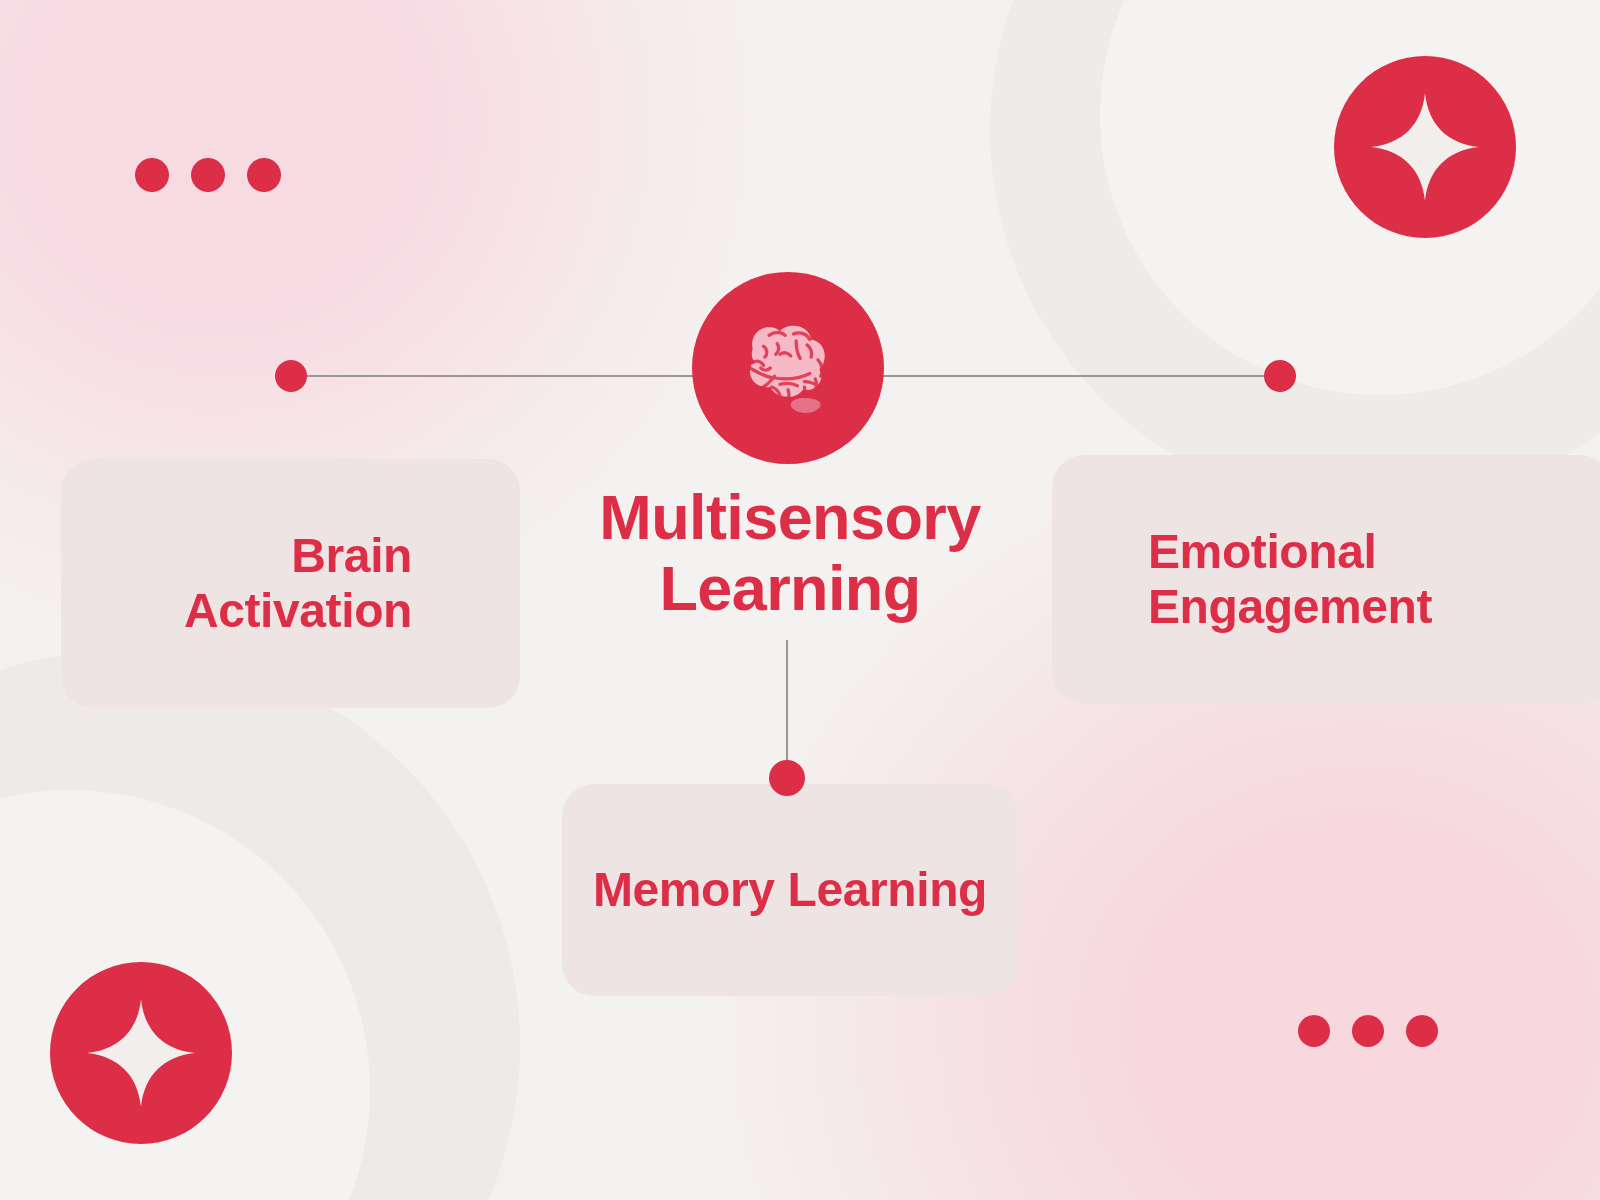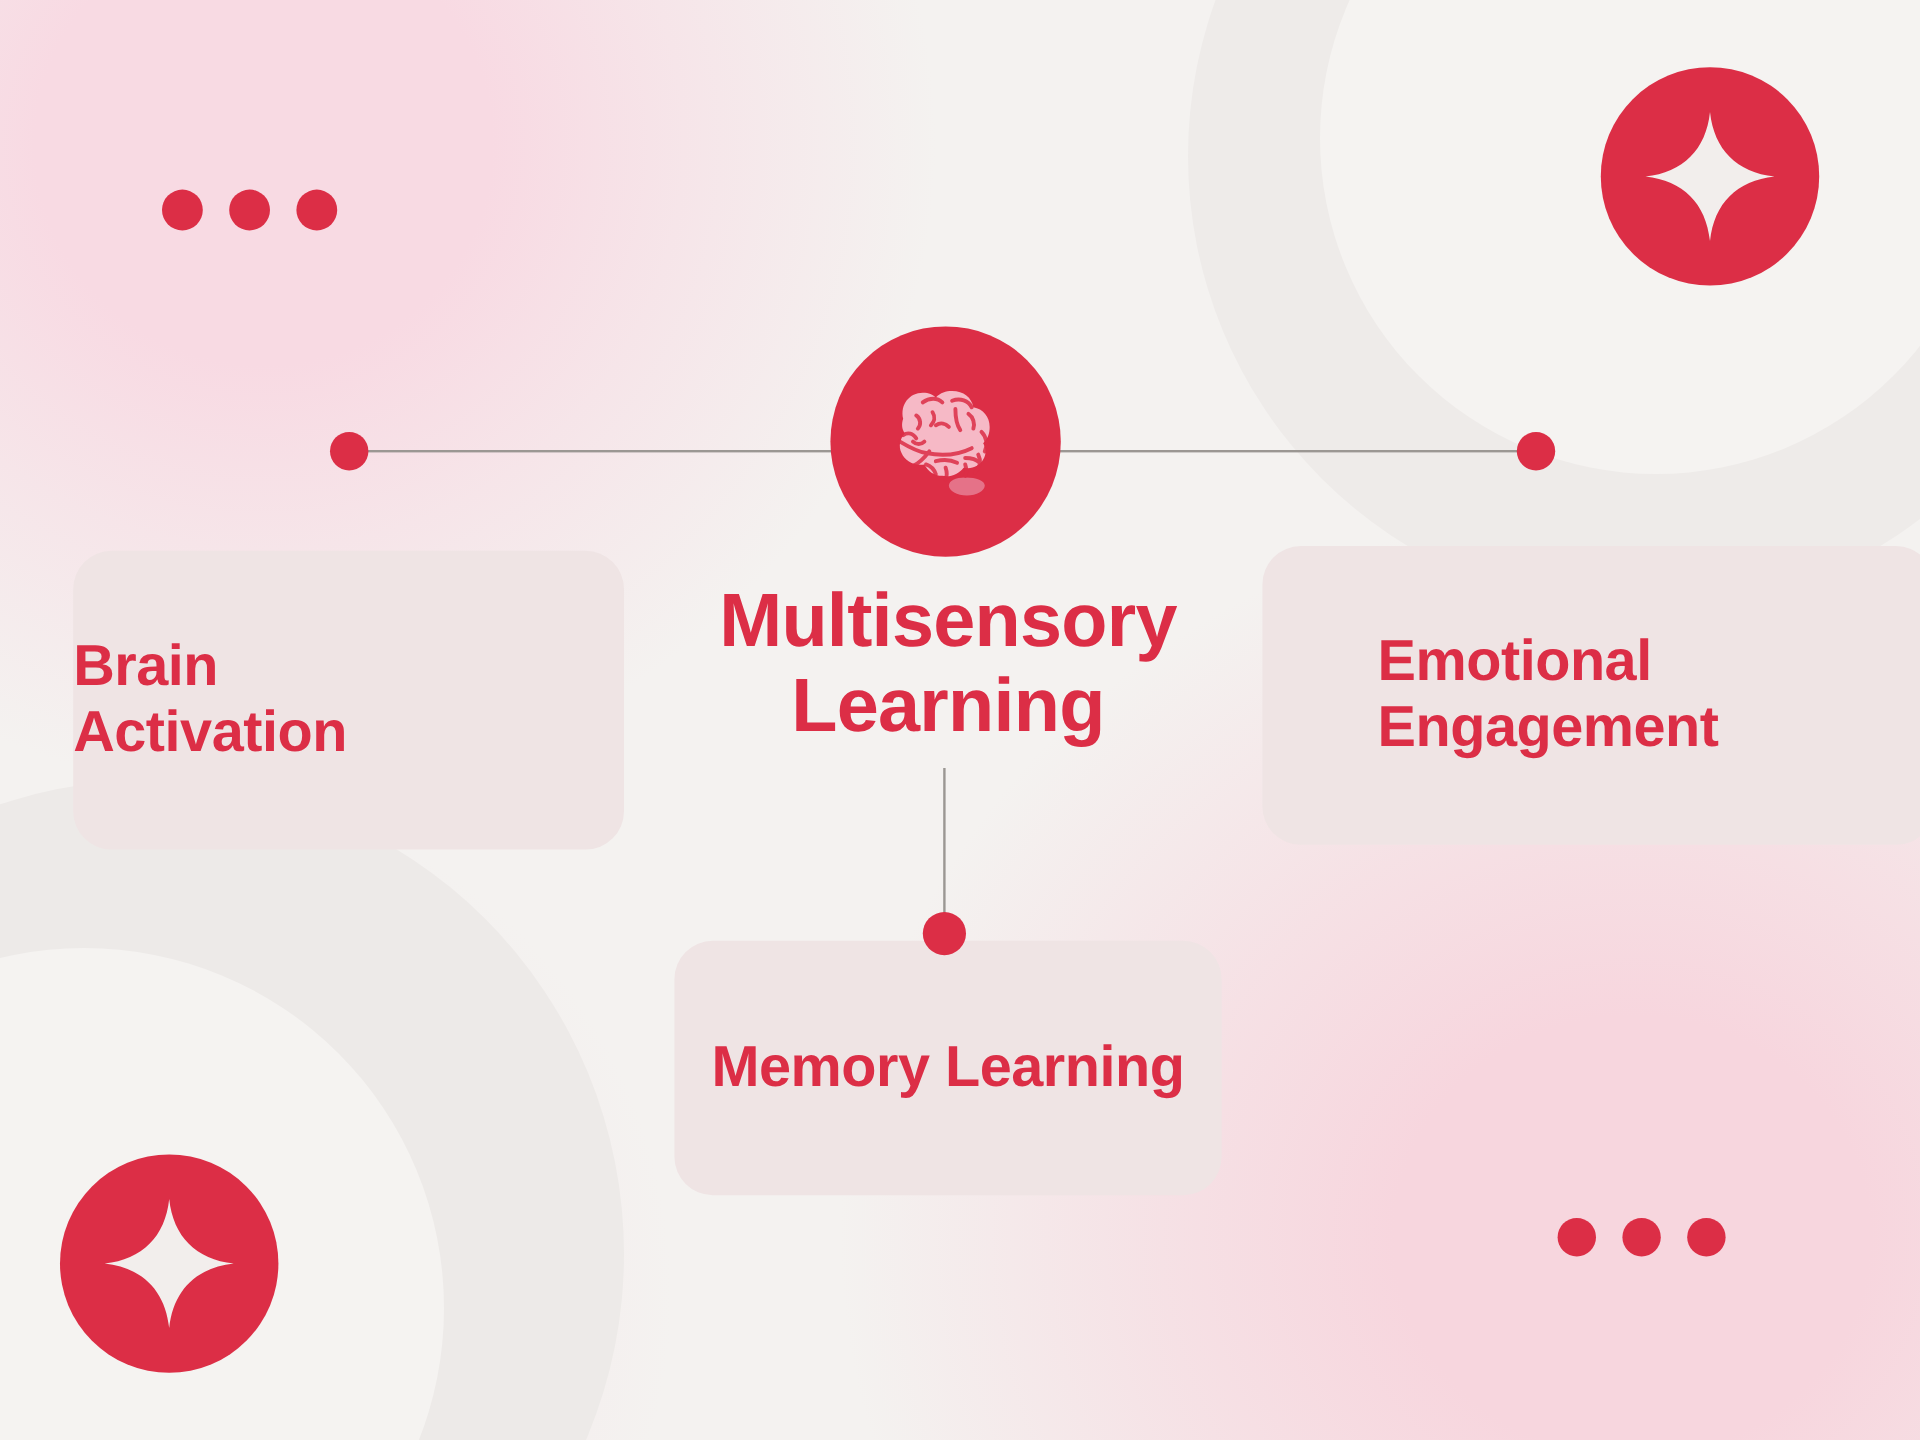--- a/index.html
+++ b/index.html
@@ -131,21 +131,21 @@
     font-weight: 700;
     line-height: 1.13;
     letter-spacing: -0.4px;
   }
 
   .card-left {
     left: 61px; top: 459px;
     width: 459px; height: 249px;
     padding-right: 108px;
   }
-  .card-left .card-label { text-align: left; }
+  .card-left .card-label { text-align: right; }
 
   .card-right {
     left: 1052px; top: 455px;
     width: 560px; height: 249px;
     padding-left: 96px;
   }
   .card-right .card-label { text-align: left; }
 
   .card-bottom {
     left: 562px; top: 784px;

